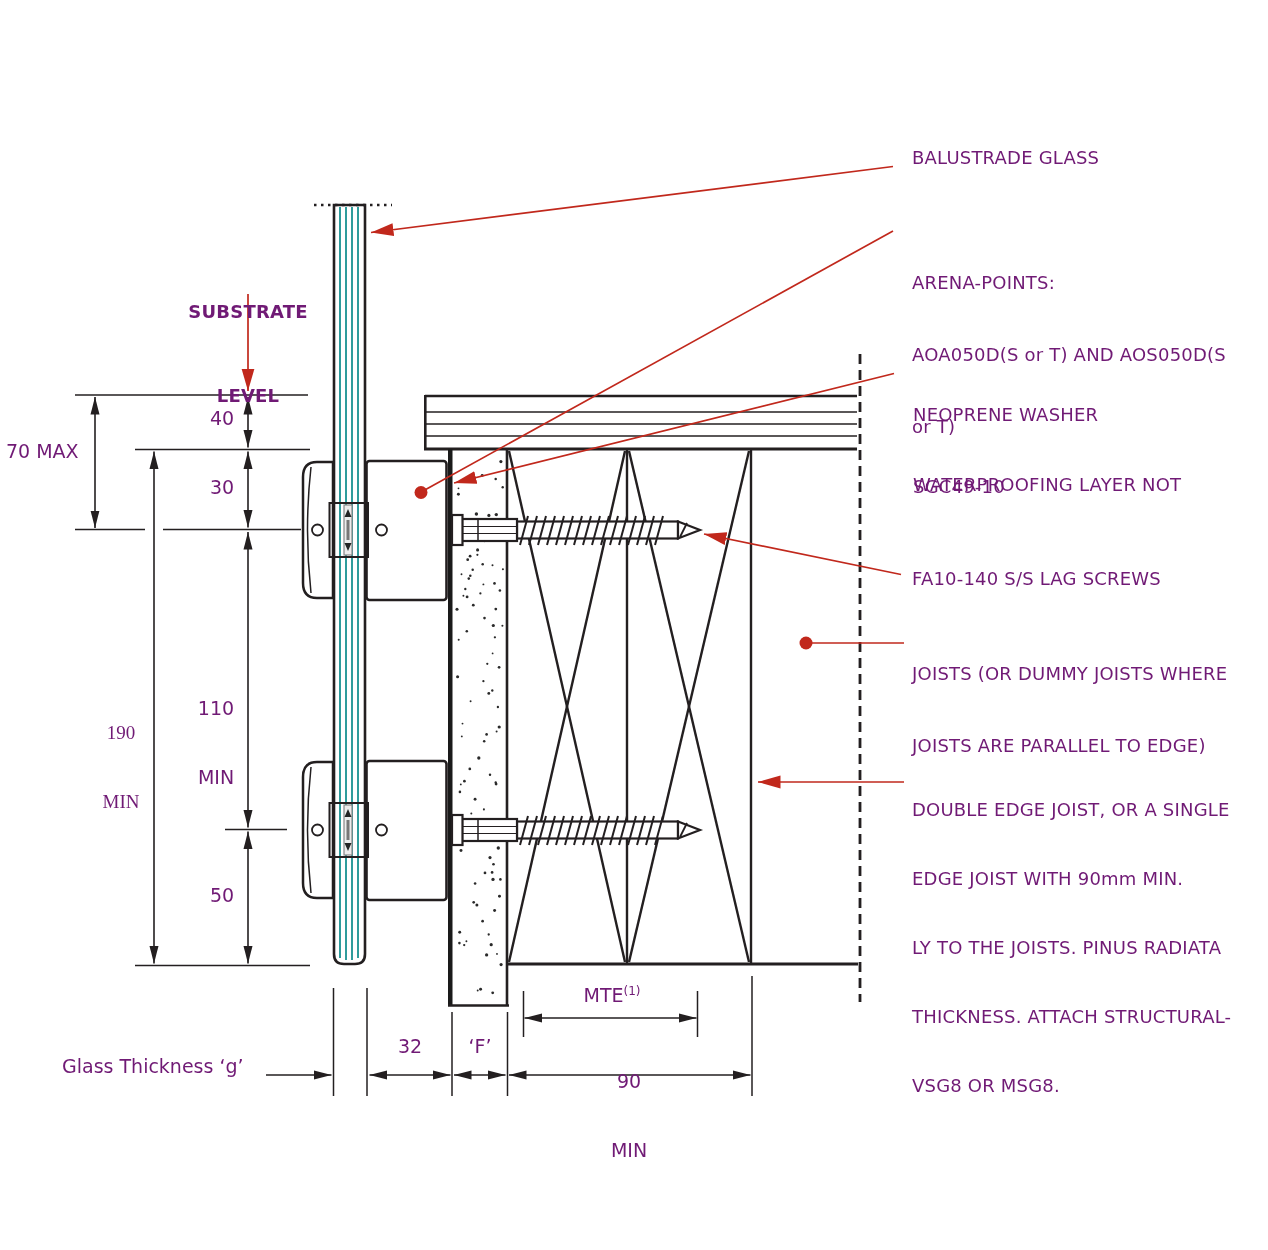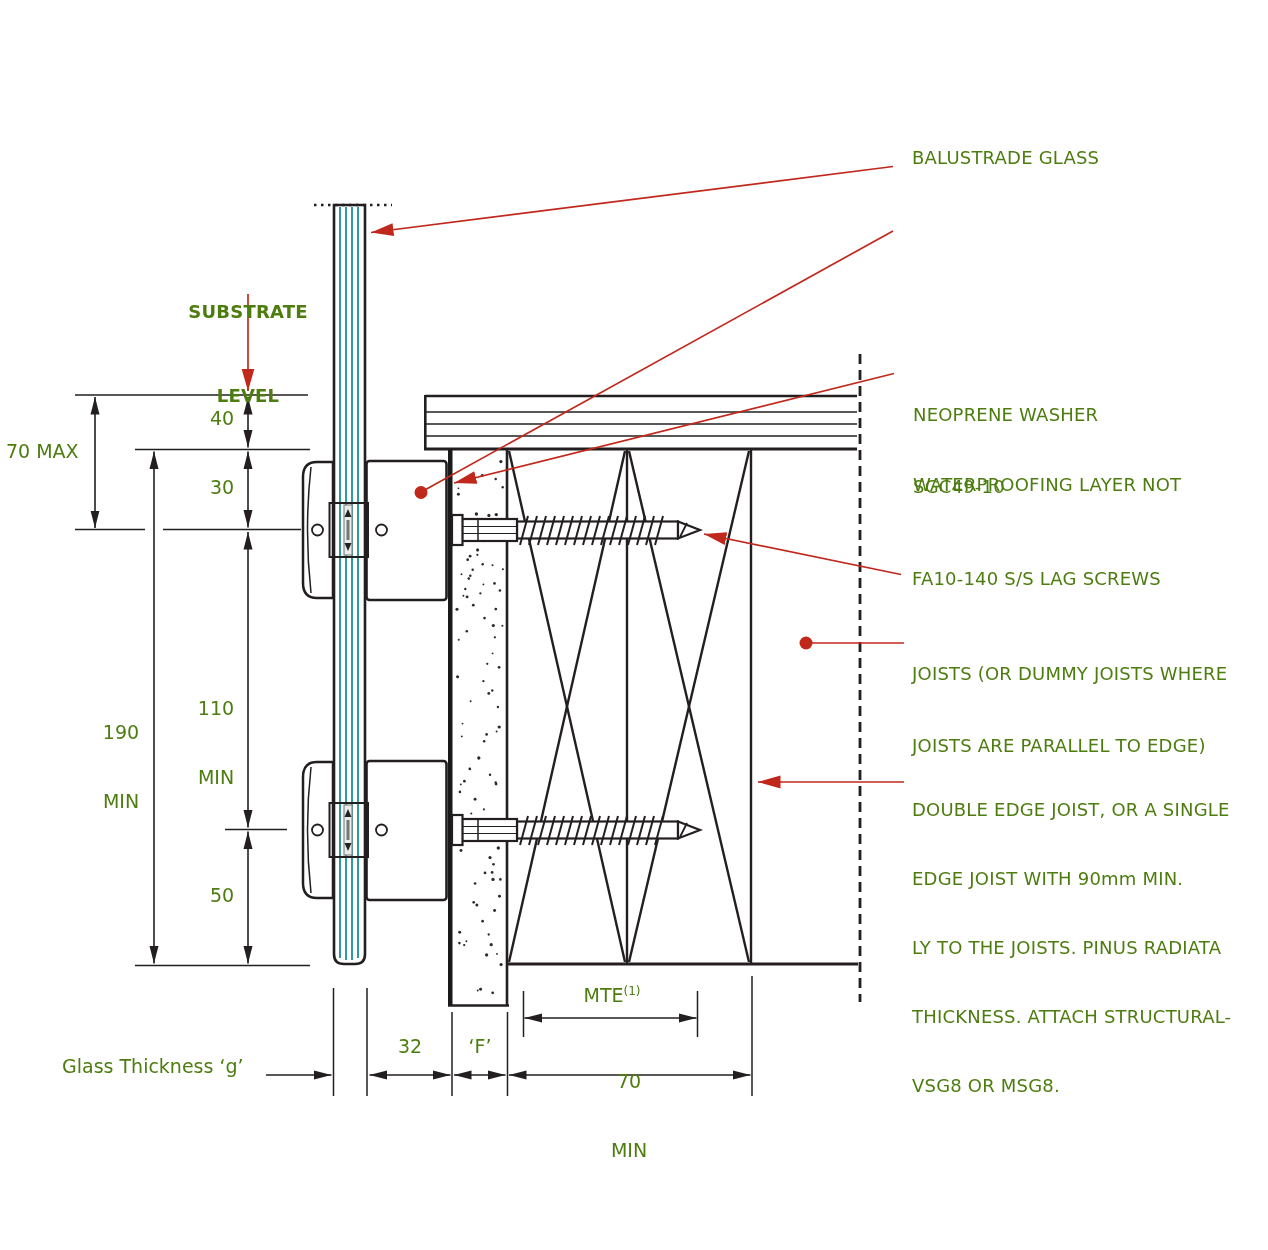--- a/index.html
+++ b/index.html
@@ -1,17 +1,17 @@
 <!DOCTYPE html>
 <html><head>
 <meta charset="utf-8">
 <style>
   html,body{margin:0;padding:0;background:#fff;}
   .stage{position:relative;width:1268px;height:1250px;background:#fff;overflow:hidden;
-         font-family:"DejaVu Sans","Liberation Sans",sans-serif;color:#4d7c0f;}
+         font-family:"DejaVu Sans","Liberation Sans",sans-serif;color:#701a75;}
   .stage svg{position:absolute;left:0;top:0;}
   .lbl{position:absolute;font-size:18px;line-height:24px;white-space:pre;letter-spacing:.2px;}
   .lbl.tight{line-height:23px;}
   .dim{position:absolute;font-size:19px;line-height:23px;white-space:pre;text-align:center;}
   .center{text-align:center;font-weight:bold;}
   sup.note{font-size:12px;vertical-align:super;line-height:0;}
 </style>
 </head>
 <body>
 
@@ -250,20 +250,25 @@
     <line x1="806" y1="643" x2="904" y2="643"></line>
     <line x1="758" y1="782" x2="904" y2="782" marker-start="url(#redA)"></line>
     <line x1="248" y1="294" x2="248" y2="391" marker-end="url(#redA)"></line>
   </g>
   <circle cx="421" cy="492.5" r="6.5" fill="#c1281c"></circle>
   <circle cx="806" cy="643" r="6.5" fill="#c1281c"></circle>
 </svg>
 
 <div class="lbl" style="left:912px;top:146px;">BALUSTRADE GLASS</div>
 
+<div class="lbl" style="left:912px;top:223px;">
+  <div>ARENA-POINTS:</div>
+  <div>AOA050D(S or T) AND AOS050D(S</div>
+  <div>or T)</div>
+</div>
 
 <div class="lbl" style="left:913px;top:355px;">
   <div>NEOPRENE WASHER</div>
   <div>SGC49-10</div>
 </div>
 
 <div class="lbl" style="left:913px;top:425px;">
   <div>WATERPROOFING LAYER NOT</div>
 </div>
 
@@ -287,28 +292,28 @@
   <div>LEVEL</div>
 </div>
 
 <div class="dim" style="left:6px;top:440px;width:90px;text-align:left;">70 MAX</div>
 <div class="dim" style="left:197px;top:407px;width:50px;">40</div>
 <div class="dim" style="left:197px;top:476px;width:50px;">30</div>
 <div class="dim" style="left:185px;top:651px;width:62px;">
   <div>110</div>
   <div>MIN</div>
 </div>
-<div class="dim" style="left:90px;top:675px;width:62px;">
+<div class="dim" style="left:90px;top:675px;width:62px;font-family:Liberation Serif, serif;">
   <div>190</div>
   <div>MIN</div>
 </div>
 <div class="dim" style="left:197px;top:884px;width:50px;">50</div>
 
 <div class="dim" style="left:62px;top:1055px;text-align:left;">Glass Thickness ‘g’</div>
 <div class="dim" style="left:385px;top:1035px;width:50px;">32</div>
 <div class="dim" style="left:455px;top:1035px;width:50px;">‘F’</div>
 <div class="dim" style="left:570px;top:984px;width:84px;"><span>MTE</span><sup class="note">(1)</sup></div>
 <div class="dim" style="left:599px;top:1024px;width:60px;">
-  <div>70</div>
+  <div>90</div>
   <div>MIN</div>
 </div>
 
 </div>
 
 </body></html>

